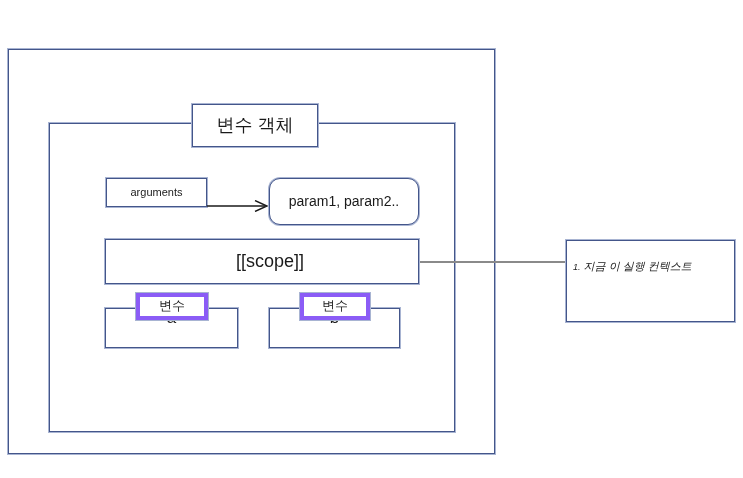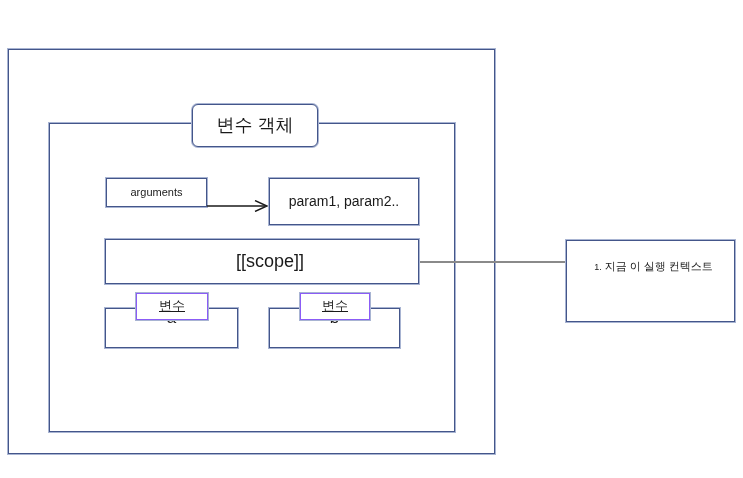--- a/index.html
+++ b/index.html
@@ -63,39 +63,39 @@
     font-size: 17px;
     z-index: 4;
   }
   #var-object-box {
     left: 192px;
     top: 104px;
     width: 126px;
     height: 43px;
     font-size: 18px;
     z-index: 4;
-    border-radius: 6px;
   }
 
   
   #arguments-box {
     left: 106px;
     top: 178px;
     width: 101px;
     height: 29px;
     font-size: 11px;
     z-index: 3;
   }
   #params-box {
     left: 269px;
     top: 178px;
     width: 150px;
     height: 47px;
     font-size: 14px;
     z-index: 3;
+    border-radius: 11px;
   }
   #args-arrow {
     position: absolute;
     left: 207px;
     top: 200px;
     width: 62px;
     height: 12px;
     z-index: 3;
   }
 
@@ -128,22 +128,23 @@
     width: 169px;
     height: 82px;
     display: block;
     z-index: 3;
     padding: 18px 0 0 6px;
   }
   .note-line {
     font-size: 11px;
     line-height: 15px;
     white-space: nowrap;
-    text-align: center;
+    text-align: left;
     color: #1a1a1a;
+    font-style: italic;
   }
   .note-idx {
     font-size: 9px;
   }
 
   
   .var-outer {
     position: absolute;
     box-sizing: border-box;
     border: 1px solid #44568a;
@@ -156,28 +157,27 @@
     width: 100%;
     top: 18px;
     text-align: center;
     font-size: 17px;
     z-index: 3;
   }
   .var-label {
     position: absolute;
     box-sizing: border-box;
     background: #ffffff;
-    border: 1px solid #8b5cf6;
+    border: 4px solid #8b5cf6;
     box-shadow: 0 0 0 1px #a8b4d2;
     display: flex;
     align-items: center;
     justify-content: center;
     font-size: 13px;
     z-index: 4;
-    text-decoration: underline;
   }
   #var-a-outer { left: 105px; top: 308px; width: 133px; height: 40px; }
   #var-a-label { left: 136px; top: 293px; width: 72px; height: 27px; }
   #var-a-value { left: 105px; top: 308px; width: 133px; }
   #var-b-outer { left: 269px; top: 308px; width: 131px; height: 40px; }
   #var-b-label { left: 300px; top: 293px; width: 70px; height: 27px; }
   #var-b-value { left: 269px; top: 308px; width: 131px; }
 
   
   #this-binding-box {

